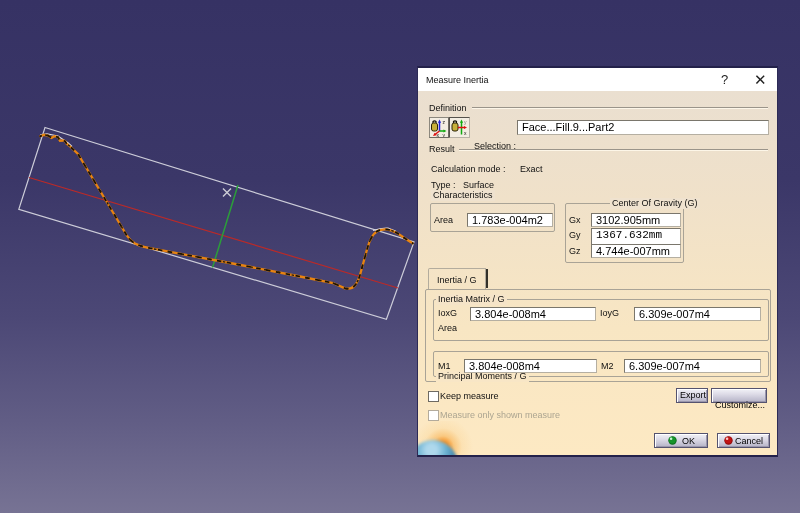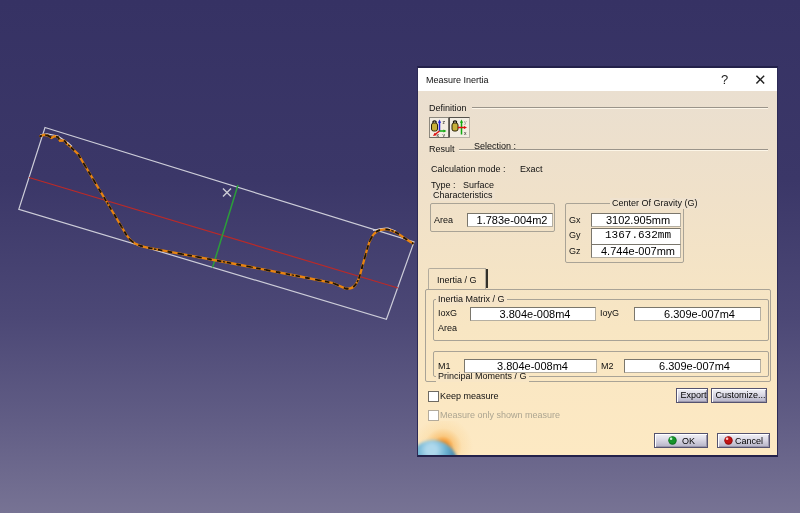--- a/index.html
+++ b/index.html
@@ -1,18 +1,18 @@
 <!DOCTYPE html>
 <html><head>
 <meta charset="utf-8">
 <style>
   html,body{margin:0;padding:0;}
   #stage{position:relative;width:800px;height:513px;overflow:hidden;
     background:linear-gradient(180deg,#363264 0%,#3b3768 35%,#4c4876 62%,#615d85 82%,#777394 100%);
-    font-family:"Liberation Sans",sans-serif;text-align:center;}
+    font-family:"Liberation Sans",sans-serif;}
   .abs{position:absolute;}
   #dlg{position:absolute;left:417px;top:66px;width:361px;height:391px;
     border:1px solid #2c2a55;border-top:2px solid #23214a;border-bottom:2px solid #23214a;box-sizing:border-box;
     background:#e9dfd0;}
   #titlebar{position:absolute;left:0;top:0;width:359px;height:23px;background:#ffffff;}
   #titlebar .t{position:absolute;left:8px;top:7px;font-size:9px;color:#111;}
   #titlebar .q{position:absolute;left:303px;top:4px;font-size:13px;color:#222;}
   #titlebar .x{position:absolute;left:336px;top:3px;font-size:15px;color:#222;}
   #body{position:absolute;left:0;top:23px;width:359px;height:364px;overflow:hidden;
     background:linear-gradient(180deg,#eadfd0 0%,#f0e1c9 30%,#f8e6c3 65%,#fde9c3 100%);}
@@ -91,20 +91,21 @@
           <line x1="11.5" y1="16.5" x2="11.5" y2="4" stroke="#11aa11" stroke-width="1.5"></line>
           <path d="M11.5 1.5 L9.9 4.8 L13.1 4.8 Z" fill="#11aa11"></path>
           <text x="14" y="5.5" font-size="5" fill="#777" font-family="Liberation Sans">y</text>
           <line x1="8" y1="9.5" x2="15" y2="9.5" stroke="#dd1111" stroke-width="1.5"></line>
           <path d="M17 9.5 L14 7.9 L14 11.1 Z" fill="#dd1111"></path>
           <text x="14" y="16.5" font-size="5" fill="#111" font-family="Liberation Sans">x</text>
         </svg>
       </div>
 
       <span class="lbl" style="left:56px;top:32px;margin-top:18px;">Selection :</span>
+      <div class="tbox" style="left:99px;top:29px;width:252px;height:15px;">Face...Fill.9...Part2</div>
 
       <span class="lbl" style="left:11px;top:53px;">Result</span>
       <div class="groove" style="left:41px;top:58px;width:309px;"></div>
 
       <span class="lbl" style="left:13px;top:73px;">Calculation mode :</span>
       <span class="lbl" style="left:102px;top:73px;">Exact</span>
       <span class="lbl" style="left:13px;top:89px;">Type :</span>
       <span class="lbl" style="left:45px;top:89px;">Surface</span>
 
       <div class="gbox" style="left:12px;top:112px;width:125px;height:29px;"></div>
@@ -137,21 +138,21 @@
       <div class="gbox" style="left:15px;top:260px;width:336px;height:26px;"></div>
       <span class="lbl" style="left:18px;top:256px;background:#f8e6c6;padding:0 2px;margin-top:24px;">Principal Moments / G</span>
       <span class="lbl" style="left:20px;top:270px;">M1</span>
       <div class="tbox" style="left:46px;top:268px;width:133px;height:14px;">3.804e-008m4</div>
       <span class="lbl" style="left:183px;top:270px;">M2</span>
       <div class="tbox" style="left:206px;top:268px;width:137px;height:14px;">6.309e-007m4</div>
 
       <div class="cbox" style="left:10px;top:300px;"></div>
       <span class="lbl" style="left:22px;top:300px;">Keep measure</span>
       <div class="btn" style="left:258px;top:297px;width:32px;height:15px;padding:1px 0 0 3px;">Export</div>
-      <div class="btn" style="left:293px;top:297px;width:56px;height:15px;padding:1px 0 0 3px;">Customize...</div>
+      <div class="btn" style="left:293px;top:297px;width:56px;height:15px;padding:11px 0 0 3px;">Customize...</div>
 
       <div class="cbox" style="left:10px;top:319px;border-color:#b3ab9c;"></div>
       <span class="lbl" style="left:22px;top:319px;color:#aca591;">Measure only shown measure</span>
 
       <div class="btn" style="left:236px;top:342px;width:54px;height:15px;">
         <svg width="9" height="9" viewBox="0 0 9 9" style="position:absolute;left:13px;top:2px;">
           <circle cx="4.5" cy="4.5" r="4.2" fill="#0c6e1c"></circle>
           <circle cx="4.3" cy="4.2" r="3.4" fill="#15942a"></circle>
           <circle cx="3.1" cy="2.8" r="1.3" fill="#c9f5d2"></circle>
         </svg>

